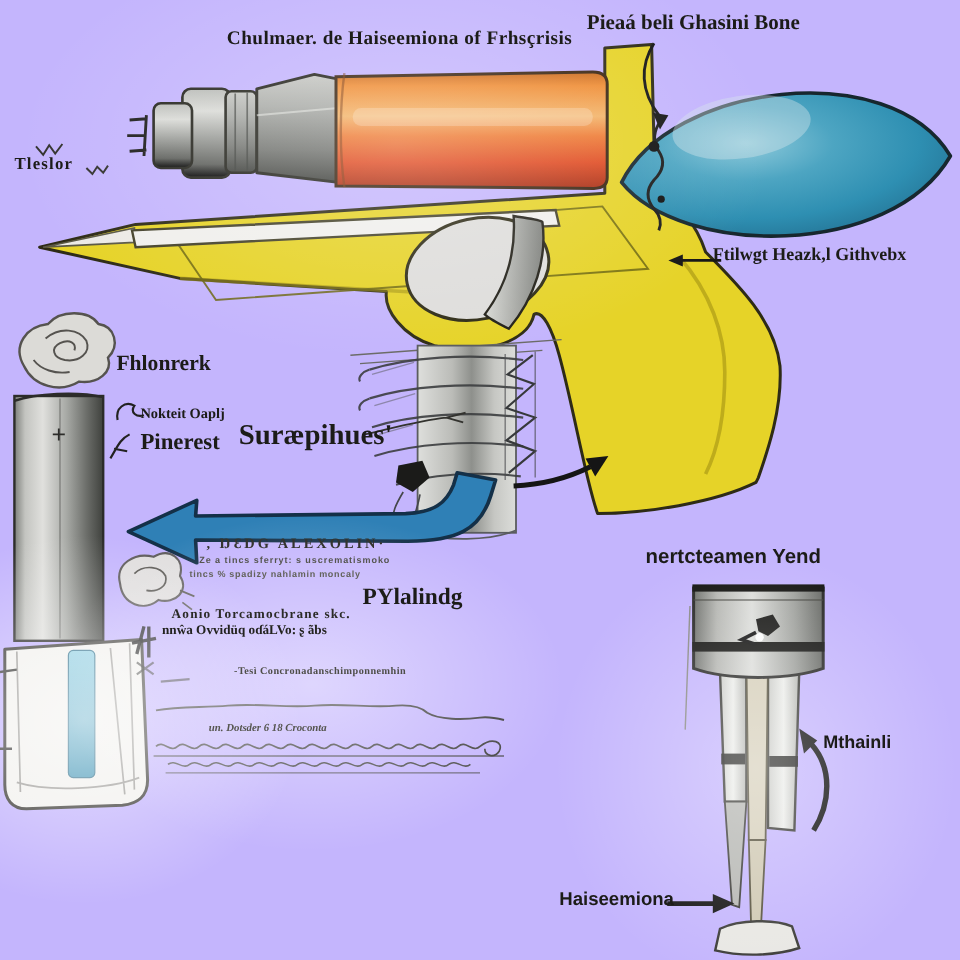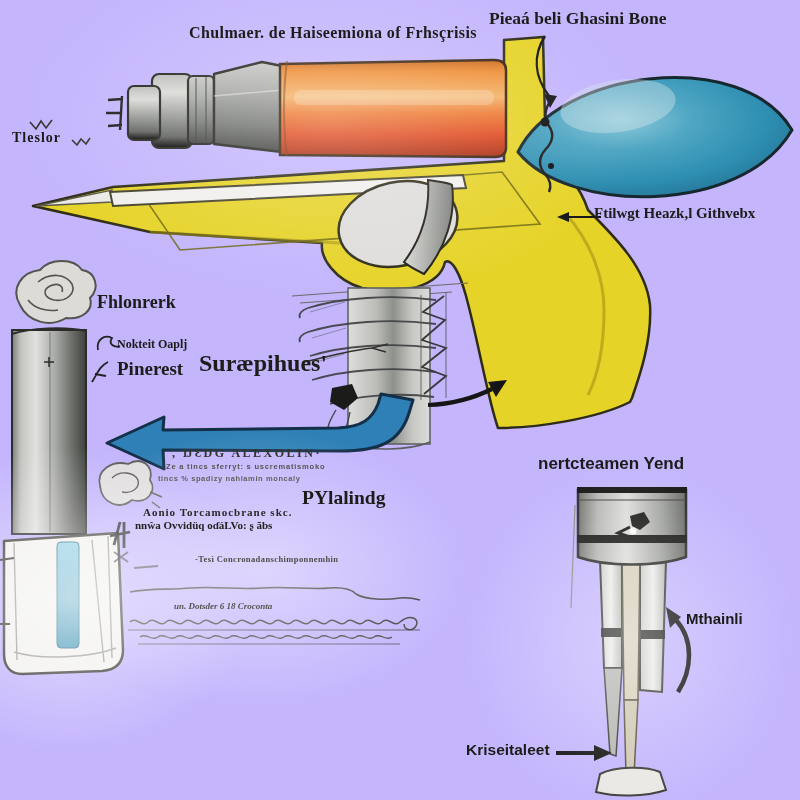--- a/index.html
+++ b/index.html
@@ -272,15 +272,15 @@
 <div class="lbl sans  t-note3">tincs % spadizy nahlamin moncaly</div>
 <div class="lbl serif t-note4">nnŵa Ovvidüq oɗáLVo: ʂ ãbs</div>
 <div class="lbl serif t-note5">Aonio Torcamocbrane skc.</div>
 <div class="lbl serif t-pylaling">PYlalindg</div>
 
 <div class="lbl serif t-cap2">-Tesì Concronadanschimponnemhin</div>
 <div class="lbl serif t-cap3">un. Dotsder 6 18 Croconta</div>
 
 <div class="lbl sans t-plunger">nertcteamen Yend</div>
 <div class="lbl sans t-mthainli">Mthainli</div>
-<div class="lbl sans t-kris">Kriseitaleet</div>
+<div class="lbl sans t-kris">Haiseemiona</div>
 
 </div>
 
 </body></html>

